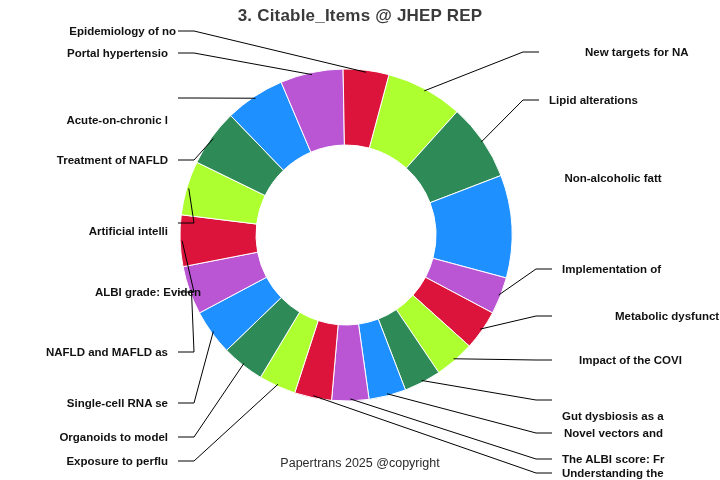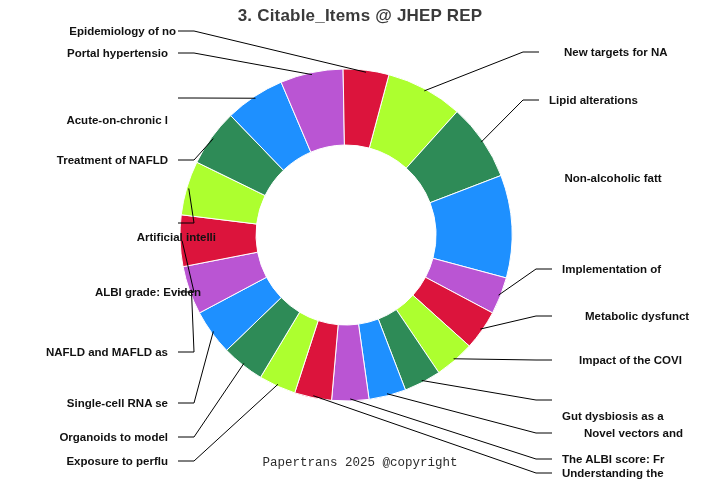--- a/index.html
+++ b/index.html
@@ -8,21 +8,21 @@
     font-family:"Liberation Sans",sans-serif;overflow:hidden;
   }
   #chart-root{position:absolute;inset:0;}
   svg#donut-svg{position:absolute;left:0;top:0;width:720px;height:480px;}
   .chart-title{
     position:absolute;left:0;top:6px;width:720px;text-align:center;
     font-size:17px;font-weight:bold;color:#3a3a3a;letter-spacing:.2px;
   }
   .footer-note{
     position:absolute;left:0;top:456px;width:720px;text-align:center;
-    font-family:Liberation Mono, monospace;font-size:12.5px;color:#2b2b2b;
+    font-family:Liberation Sans, sans-serif;font-size:12.5px;color:#2b2b2b;
   }
   .slice-label{
     position:absolute;font-size:11.5px;font-weight:bold;color:#111111;
     white-space:nowrap;line-height:12px;
   }
   .slice-label.lt{text-align:right;transform:translate(-100%,-50%);}
   .slice-label.rt{text-align:left;transform:translate(0,-50%);}
   .slice-label.inner{transform:translate(-50%,-50%);}
 </style>
 </head>
@@ -68,36 +68,36 @@
       <polyline points="213.3212129225086,138.6032186240344 194,160 178,160" fill="none" stroke="#000000" stroke-width="1"></polyline>
       <path d="M 230.6867105038064 115.58959314378396 A 166 166 0 0 1 281.13863267078057 82.19619432689493 L 310.83419843596533 152.1545631892804 A 90 90 0 0 0 283.48074665869024 170.25941796952142 Z" fill="#1E90FF" stroke="#ffffff" stroke-width="1"></path>
       <polyline points="255.48233440882242,98.24272518098442 194,98 178,98" fill="none" stroke="#000000" stroke-width="1"></polyline>
       <path d="M 281.13863267078057 82.19619432689493 A 166 166 0 0 1 343.10290053141097 69.02528260403906 L 344.4292834206445 145.0137074359248 A 90 90 0 0 0 310.83419843596533 152.1545631892804 Z" fill="#BA55D3" stroke="#ffffff" stroke-width="1"></path>
       <polyline points="311.9024827058874,74.5837934796559 194,53 178,53" fill="none" stroke="#000000" stroke-width="1"></polyline>
       <path d="M 343.10290053141097 69.02528260403906 A 166 166 0 0 1 388.96396148701854 74.65631283601468 L 369.2937140592269 148.06667563398386 A 90 90 0 0 0 344.4292834206445 145.0137074359248 Z" fill="#DC143C" stroke="#ffffff" stroke-width="1"></path>
       <polyline points="365.98657231844425,72.2224311308232 194,31 178,31" fill="none" stroke="#000000" stroke-width="1"></polyline>
     </svg>
 
   <div id="label-layer">
-      <div class="slice-label rt" style="left: 528px; top: 52px; padding-left: 36px;">New targets for NA</div>
+      <div class="slice-label rt" style="left: 549px; top: 52px; padding-left: 36px;">New targets for NA</div>
       <div class="slice-label rt" style="left: 549px; top: 100px;">Lipid alterations</div>
       <div class="slice-label inner" style="left: 613px; top: 178px;">Non-alcoholic fatt</div>
       <div class="slice-label rt" style="left: 562px; top: 269px;">Implementation of</div>
-      <div class="slice-label rt" style="left: 562px; top: 316px; padding-left: 23px;">Metabolic dysfunct</div>
+      <div class="slice-label rt" style="left: 592px; top: 316px; padding-left: 23px;">Metabolic dysfunct</div>
       <div class="slice-label rt" style="left: 562px; top: 360px; padding-left: 17px;">Impact of the COVI</div>
       <div class="slice-label rt" style="left: 562px; top: 416px;">Gut dysbiosis as a</div>
-      <div class="slice-label rt" style="left: 584px; top: 433px;">Novel vectors and</div>
+      <div class="slice-label rt" style="left: 564px; top: 433px;">Novel vectors and</div>
       <div class="slice-label rt" style="left: 562px; top: 459px;">The ALBI score: Fr</div>
       <div class="slice-label rt" style="left: 562px; top: 473px; text-align: right;">Understanding the</div>
       <div class="slice-label lt" style="left: 168px; top: 461px;">Exposure to perflu</div>
       <div class="slice-label lt" style="left: 168px; top: 437px;">Organoids to model</div>
       <div class="slice-label lt" style="left: 168px; top: 403px;">Single-cell RNA se</div>
       <div class="slice-label lt" style="left: 168px; top: 352px;">NAFLD and MAFLD as</div>
       <div class="slice-label lt" style="left: 168px; top: 292px; margin-left: 33px;">ALBI grade: Eviden</div>
-      <div class="slice-label lt" style="left: 168px; top: 237px; margin-left: 48px;">Artificial intelli</div>
+      <div class="slice-label lt" style="left: 168px; top: 231px;">Artificial intelli</div>
       <div class="slice-label lt" style="left: 168px; top: 160px;">Treatment of NAFLD</div>
       <div class="slice-label lt" style="left: 168px; top: 98px; margin-top: 22px;">Acute-on-chronic l</div>
       <div class="slice-label lt" style="left: 168px; top: 53px;">Portal hypertensio</div>
       <div class="slice-label lt" style="left: 176px; top: 31px;">Epidemiology of no</div>
     </div>
 
   <div class="footer-note">Papertrans 2025 @copyright</div>
 </div>
 
 </body></html>

